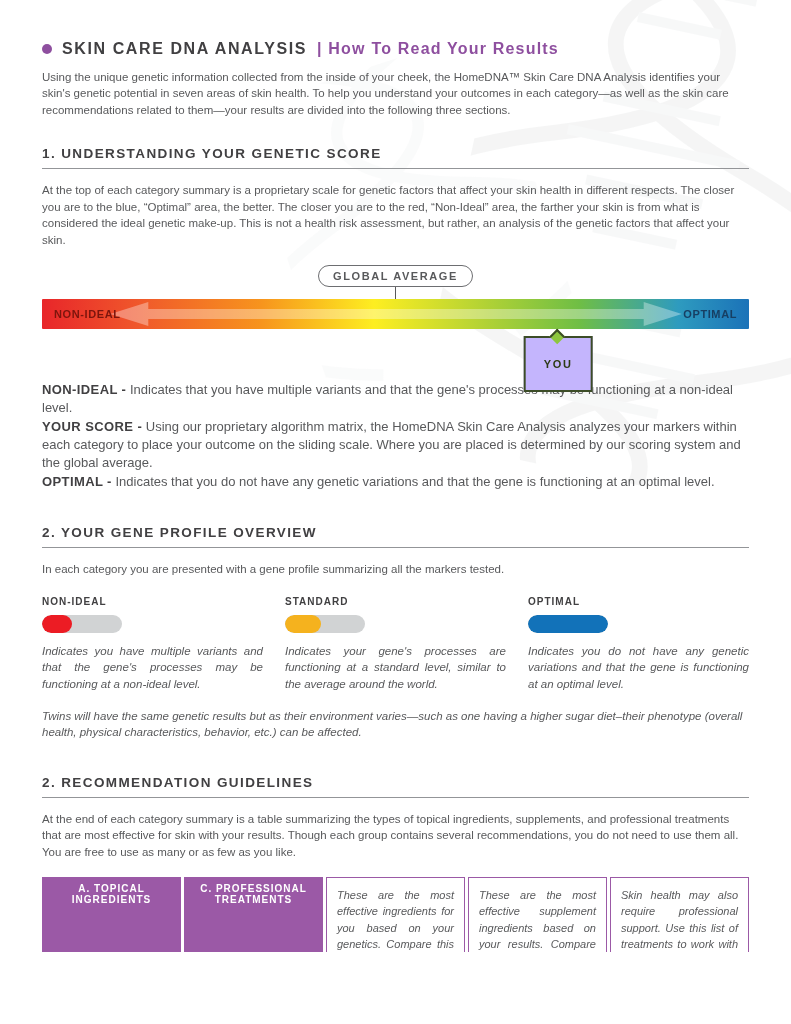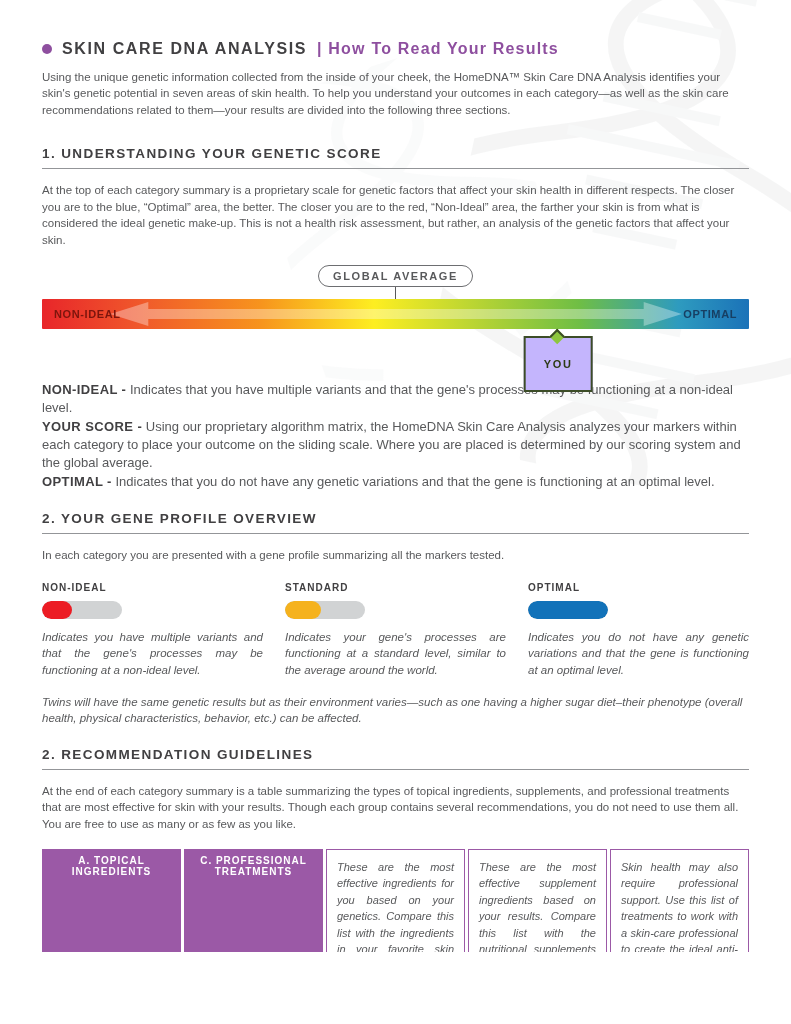--- a/index.html
+++ b/index.html
@@ -19,21 +19,21 @@
   .content { position: relative; padding: 40px 42px 0 42px; z-index: 2; }
 
   
   .doc-header { display: flex; align-items: center; gap: 10px; margin-bottom: 11px; }
   .bullet { width: 10px; height: 10px; border-radius: 50%; background: #8e4f9f; flex: 0 0 auto; }
   .doc-title { font-size: 16px; font-weight: 700; letter-spacing: 1.6px; color: #414042; white-space: nowrap; }
   .doc-subtitle { font-size: 16px; font-weight: 700; letter-spacing: 1.2px; color: #8e4f9f; white-space: nowrap; }
   .intro { font-size: 11.5px; line-height: 1.42; margin-bottom: 28px; }
 
   
-  .sec-heading { font-size: 13.5px; font-weight: 700; letter-spacing: 1.4px; color: #414042; margin-top: 20px; }
+  .sec-heading { font-size: 13.5px; font-weight: 700; letter-spacing: 1.4px; color: #414042; margin-top: 34px; }
   .sec-rule { border: none; border-top: 1px solid #939598; margin: 7px 0 0 0; }
   .sec-body { font-size: 11.5px; line-height: 1.45; margin-top: 13px; }
 
   
   .scale-wrap { margin-top: 16px; }
   .ga-pill {
     display: block; width: max-content; margin: 0 auto;
     border: 1.5px solid #6d6e71; border-radius: 14px;
     padding: 4px 14px; background: #fff;
     font-size: 11px; font-weight: 700; letter-spacing: 1.6px; color: #58595b;

